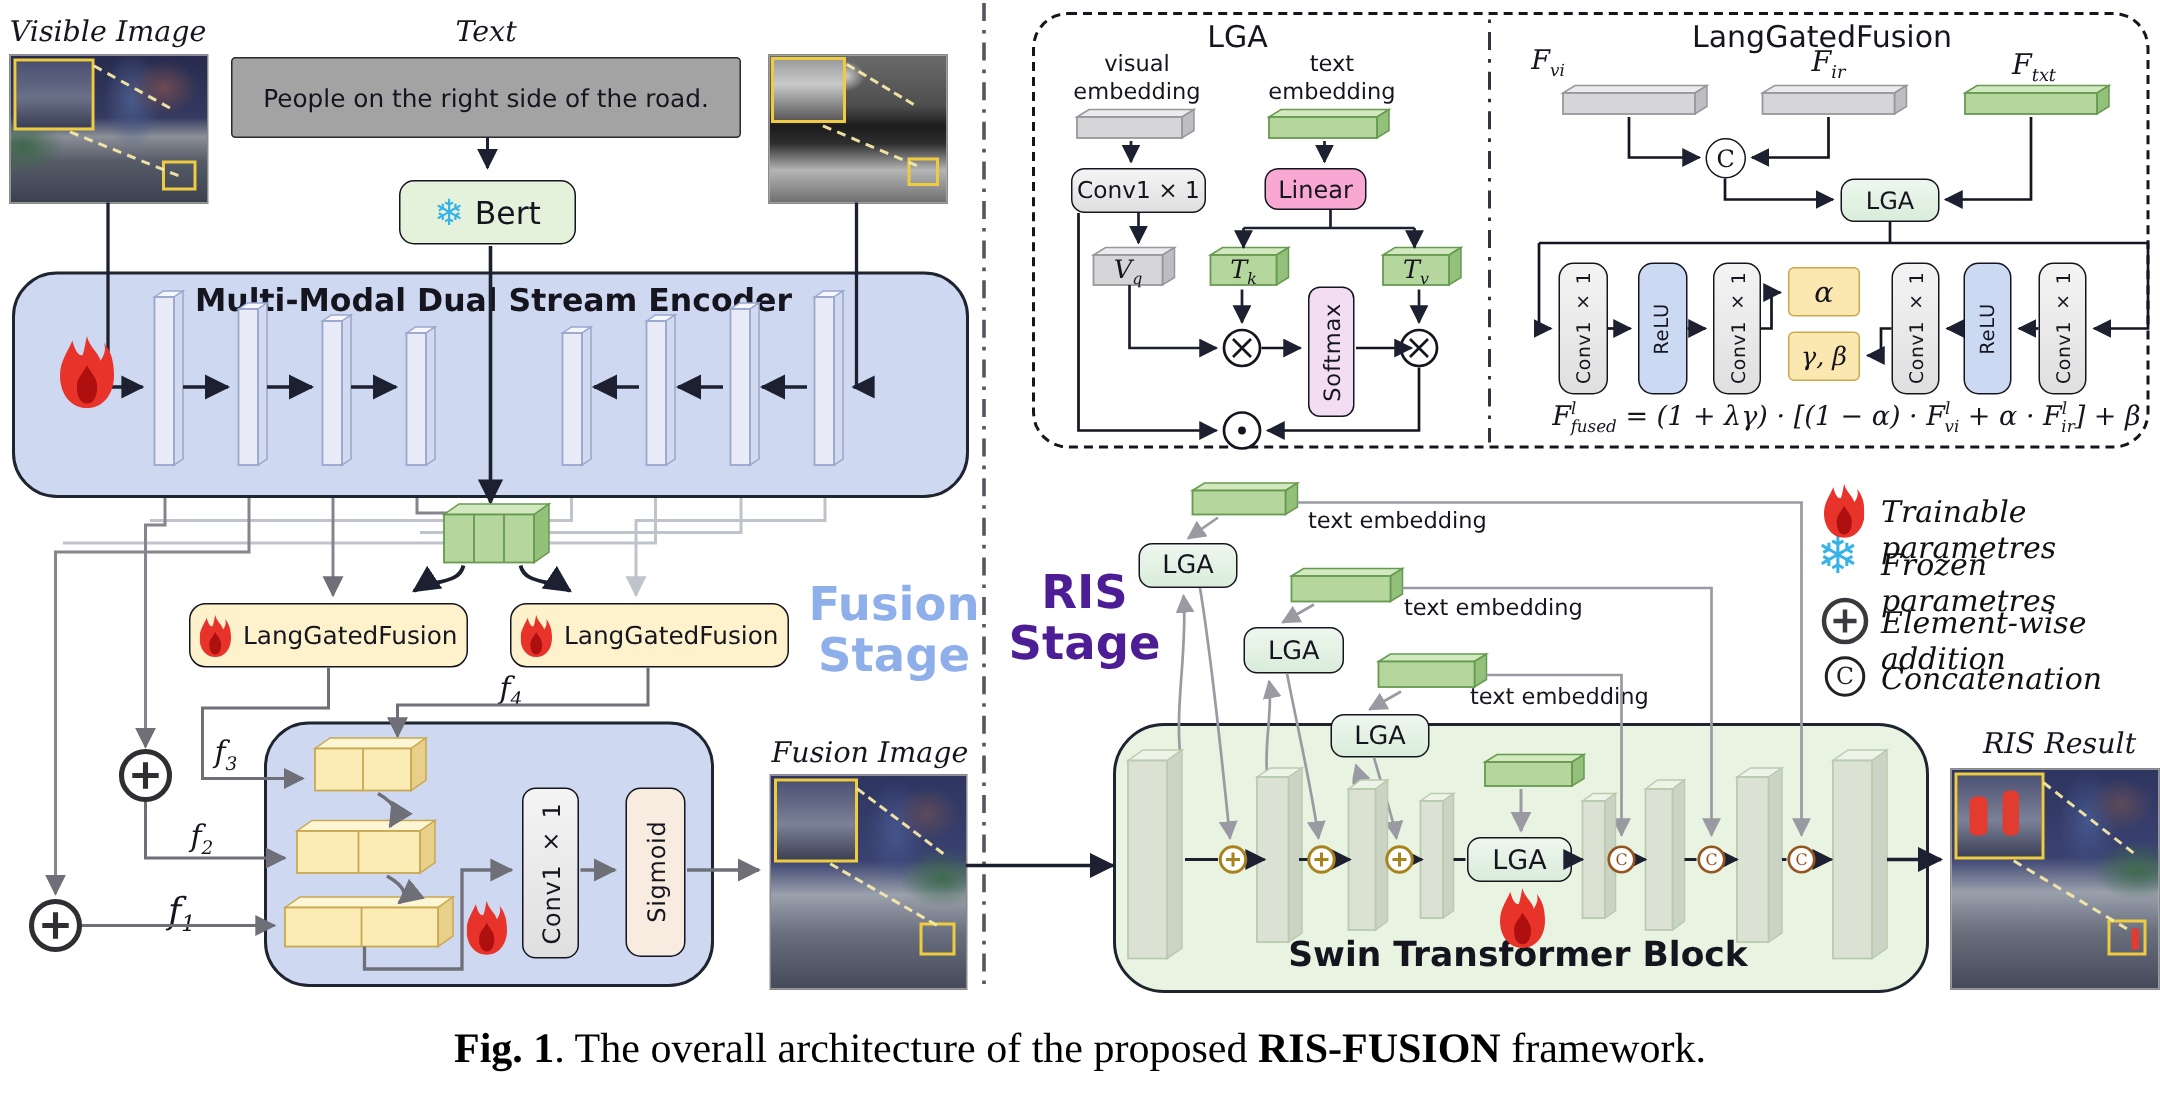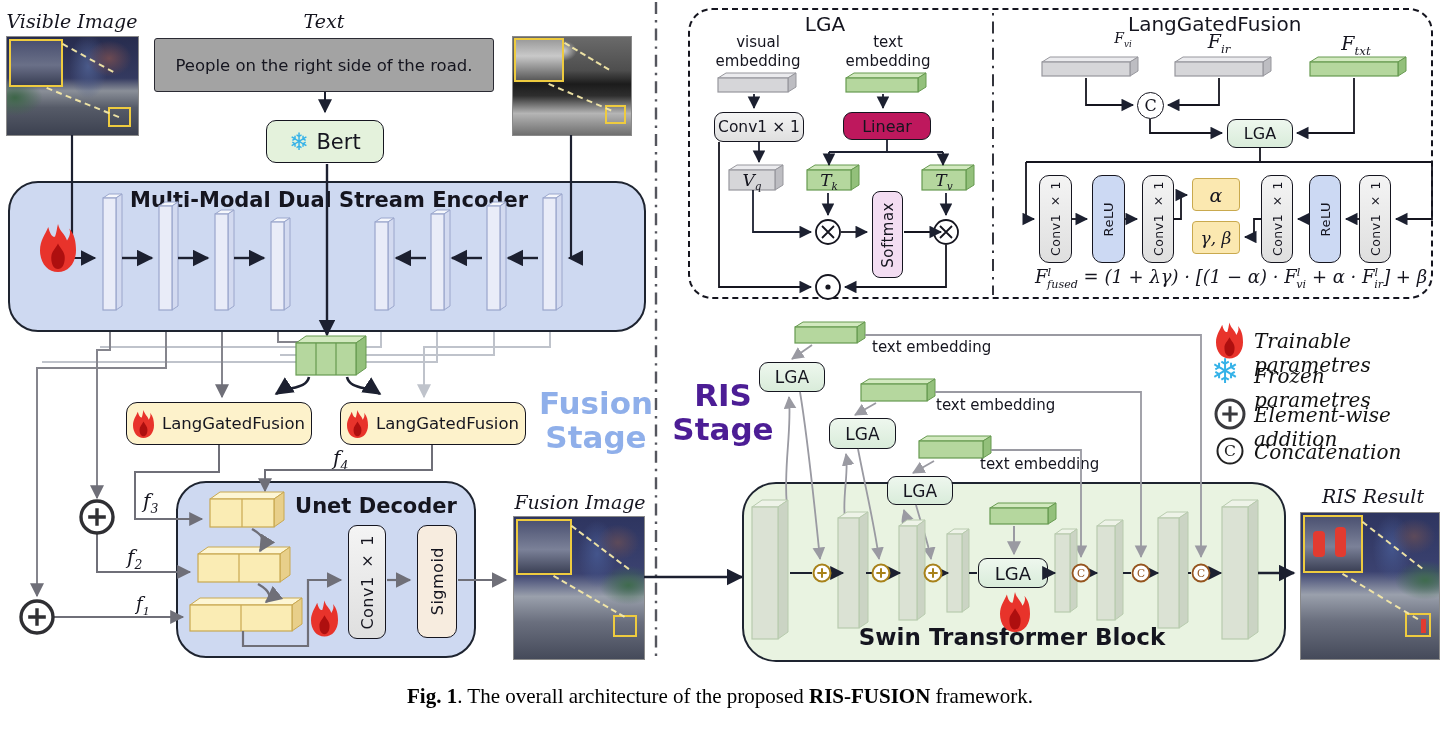--- a/index.html
+++ b/index.html
@@ -22,21 +22,21 @@
   .lgabox{background:linear-gradient(#eef7ee,#d9ecda);border:1.8px solid #15151f;border-radius:9px;}
   .graybtn{background:linear-gradient(#f4f4f4,#dfdfdf);border:1.8px solid #15151f;border-radius:9px;}
   .photo{position:absolute;border:1.5px solid #8a8a8a;z-index:3;overflow:hidden;}
   .inset{position:absolute;border:2.5px solid #eecb3f;box-sizing:border-box;}
   .target{position:absolute;border:2px solid #eecb3f;box-sizing:border-box;}
   .ray{position:absolute;border-top:2.5px dashed #f5e9a8;transform-origin:0 0;opacity:.95;}
   .fireicon{position:absolute;z-index:8;}
   .legendtext{font-family:"DejaVu Serif","Liberation Serif",serif;font-style:italic;font-size:20px;color:#111;}
   .stagelabel{font-size:31px;font-weight:bold;line-height:1.1;text-align:center;z-index:4;position:absolute;}
   #caption{position:absolute;left:0;top:684px;width:1440px;text-align:center;
-           font-family:"Liberation Serif",serif;font-size:21px;color:#000;z-index:4;}
+           font-family:"Liberation Serif",serif;font-size:28px;color:#000;z-index:4;}
 </style>
 </head>
 <body>
 
 <div id="stage">
 
   <div class="abs serifi center" style="left:6px;top:10px;width:132px;font-size:19px;z-index:4;">Visible Image</div>
 
   <div class="photo" style="left:6px;top:36px;width:131px;height:98px;
        background:radial-gradient(38px 30px at 78% 22%,#6d4a52 0%,transparent 60%),
@@ -91,24 +91,23 @@
   <div class="box yellowbox" style="left:340px;top:402px;width:186px;height:43px;gap:8px;">
     <svg width="21" height="28">
         <use href="#flame"></use>
       </svg>
     <span class="hand" style="font-size:16.5px;">LangGatedFusion</span>
   </div>
 
   <div class="abs serifi" style="left:333px;top:446px;font-size:20px;z-index:4;"><span>f</span><sub>4</sub></div>
   <div class="abs serifi" style="left:143px;top:489px;font-size:20px;z-index:4;"><span>f</span><sub>3</sub></div>
   <div class="abs serifi" style="left:127px;top:545px;font-size:20px;z-index:4;"><span>f</span><sub>2</sub></div>
-  <div class="abs serifi" style="left:112px;top:593px;font-size:18px;z-index:4;margin-left:24px;"><span>f</span><sub>1</sub></div>
+  <div class="abs serifi" style="left:112px;top:593px;font-size:24px;z-index:4;"><span>f</span><sub>1</sub></div>
 
   <div class="box bluebox" style="left:176px;top:481px;width:300px;height:177px;z-index:2;"></div>
-  <div class="abs hand center" style="left:286px;top:494px;width:180px;font-size:21px;font-weight:600;z-index:4;">Unet Decoder</div>
   <div class="box graybtn" style="left:348px;top:525px;width:38px;height:114px;">
     <span class="vtext hand" style="font-size:16px;">Conv1 × 1</span>
   </div>
   <div class="box" style="left:417px;top:525px;width:40px;height:113px;background:#f7ecdf;border:1.8px solid #15151f;border-radius:10px;">
     <span class="vtext hand" style="font-size:16px;">Sigmoid</span>
   </div>
   <svg class="fireicon" style="left:311px;top:600px" width="27" height="37">
       <use href="#flame"></use>
     </svg>
 
@@ -128,32 +127,32 @@
   <div class="abs" style="left:688px;top:8px;width:745px;height:291px;border:2.6px dashed #15151f;border-radius:24px;box-sizing:border-box;z-index:1;"></div>
 
   <div class="abs hand center" style="left:790px;top:12px;width:70px;font-size:20px;z-index:4;">LGA</div>
   <div class="abs hand center prelines" style="left:710px;top:33px;width:96px;font-size:15px;line-height:1.25;z-index:4;">visual
 embedding</div>
   <div class="abs hand center prelines" style="left:840px;top:33px;width:96px;font-size:15px;line-height:1.25;z-index:4;">text
 embedding</div>
   <div class="box graybtn" style="left:714px;top:112px;width:90px;height:30px;">
     <span class="hand" style="font-size:15.5px;">Conv1 × 1</span>
   </div>
-  <div class="box" style="left:843px;top:112px;width:88px;height:28px;background:#be185d;border:1.8px solid #15151f;border-radius:9px;">
+  <div class="box" style="left:843px;top:112px;width:68px;height:28px;background:#f9a8d4;border:1.8px solid #15151f;border-radius:9px;">
     <span class="hand" style="font-size:16px;">Linear</span>
   </div>
   <div class="abs serifi center" style="left:727px;top:170px;width:50px;font-size:17px;z-index:7;"><span>V</span><sub>q</sub></div>
   <div class="abs serifi center" style="left:805px;top:170px;width:48px;font-size:17px;z-index:7;"><span>T</span><sub>k</sub></div>
   <div class="abs serifi center" style="left:920px;top:170px;width:48px;font-size:17px;z-index:7;"><span>T</span><sub>v</sub></div>
   <div class="box" style="left:872px;top:191px;width:31px;height:87px;background:#f3ddf2;border:1.6px solid #15151f;border-radius:8px;">
     <span class="vtext hand" style="font-size:15px;">Softmax</span>
   </div>
 
   <div class="abs hand center" style="left:1128px;top:12px;width:165px;font-size:20px;z-index:4;">LangGatedFusion</div>
-  <div class="abs serifi center" style="left:1098px;top:30px;width:50px;font-size:14px;z-index:4;"><span>F</span><sub>vi</sub></div>
+  <div class="abs serifi center" style="left:1007px;top:30px;width:50px;font-size:18px;z-index:4;"><span>F</span><sub>vi</sub></div>
   <div class="abs serifi center" style="left:1194px;top:30px;width:50px;font-size:19px;z-index:4;"><span>F</span><sub>ir</sub></div>
   <div class="abs serifi center" style="left:1328px;top:32px;width:56px;font-size:19px;z-index:4;"><span>F</span><sub>txt</sub></div>
   <div class="box serif" style="left:1137px;top:92px;width:27px;height:27px;border:1.8px solid #15151f;border-radius:50%;background:#fff;font-size:16px;z-index:4;">
     <span>C</span>
   </div>
   <div class="box lgabox" style="left:1227px;top:119px;width:66px;height:29px;">
     <span class="hand" style="font-size:16px;">LGA</span>
   </div>
 
   <div class="box graybtn" style="left:1039px;top:175px;width:33px;height:88px;border-radius:10px;">

